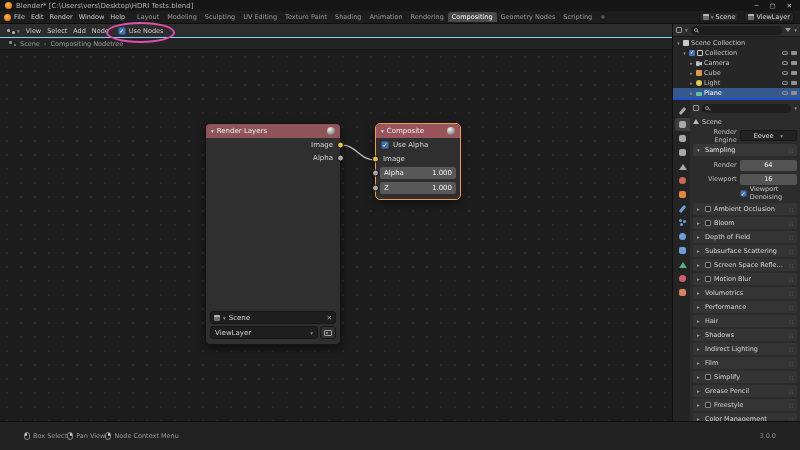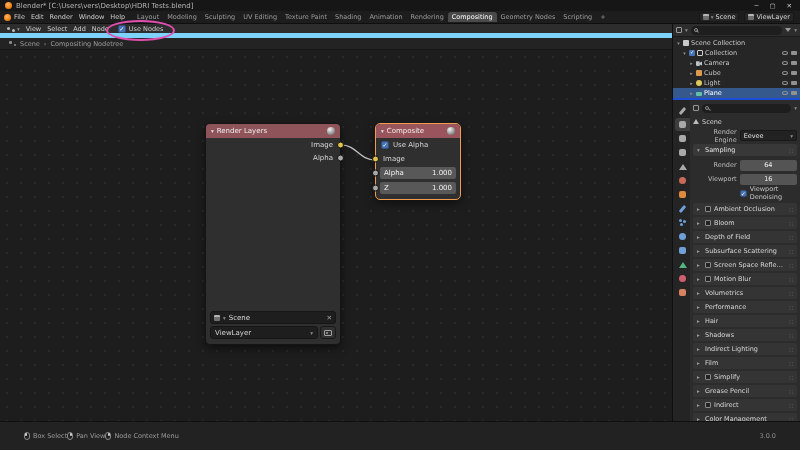--- a/index.html
+++ b/index.html
@@ -28,21 +28,21 @@
   .id-widget { display: flex; align-items: center; gap: 2px; background: #252525; border: 1px solid #171717; border-radius: 2px; padding: 0 3px; height: 10px; color: #d8d8d8; }
   .mini-icon { width: 6px; height: 6px; background: #8f8f8f; border-radius: 1px; flex: none; }
   .mini-icon.layers { background: linear-gradient(#b5b5b5 40%, #6f6f6f 40%); }
   .caret { color: #8a8a8a; font-size: 5.5px; }
 
   
   .main { flex: 1; display: flex; min-height: 0; }
   .left-editor { width: 672px; display: flex; flex-direction: column; min-width: 0; }
 
   
-  .comp-header { height: 14px; background: #2d2d2d; border-bottom: 5px solid #7dd3fc; display: flex; align-items: center; padding: 0 4px; font-size: 6.5px; color: #cecece; flex: none; }
+  .comp-header { height: 14px; background: #2d2d2d; border-bottom: 1px solid #7dd3fc; display: flex; align-items: center; padding: 0 4px; font-size: 6.5px; color: #cecece; flex: none; }
   .editor-type-btn { display: flex; align-items: center; gap: 2px; padding: 0 3px; }
   .node-editor-icon { width: 8px; height: 6px; position: relative; }
   .node-editor-icon::before { content: ""; position: absolute; left: 0; top: 1px; width: 3px; height: 3px; border-radius: 50%; background: #b9b9b9; }
   .node-editor-icon::after { content: ""; position: absolute; right: 0; bottom: 0; width: 3px; height: 3px; border-radius: 50%; background: #b9b9b9; }
   .use-nodes { display: flex; align-items: flex-end; gap: 3px; padding: 0 4px; position: relative; margin-left: 2px; }
   .checkbox { width: 8px; height: 8px; background: #4772b3; border: 1px solid #32507c; border-radius: 2px; color: #fff; font-size: 6px; line-height: 6px; text-align: center; flex: none; }
   .annotation-ellipse { position: absolute; left: -8px; top: -5px; width: calc(100% + 16px); height: 21px; border: 2px solid #e14fae; border-radius: 50%; pointer-events: none; z-index: 40; }
   .comp-header-right { margin-left: auto; display: flex; align-items: center; gap: 3px; }
   .backdrop-btn { background: #4772b3; border: 1px solid #32507c; color: #fff; border-radius: 2px; padding: 1px 5px; font-size: 6.5px; }
   .hdr-icon { width: 9px; height: 9px; background: #3a3a3a; border: 1px solid #4b4b4b; border-radius: 2px; }
@@ -135,21 +135,21 @@
   .c-dots { background: none; box-shadow: 0 0 0 1.5px transparent; position: relative; }
   .c-dots::before { content: ""; position: absolute; left: 0; top: 0; width: 3px; height: 3px; border-radius: 50%; background: #6f9fd8; box-shadow: 4px 1px 0 #6f9fd8, 1px 4px 0 #6f9fd8; }
 
   .props-content { flex: 1; display: flex; flex-direction: column; padding: 2px 3px; gap: 2px; overflow: hidden; min-width: 0; }
   .props-search-row { display: flex; gap: 3px; align-items: center; height: 12px; flex: none; }
   .props-ed-icon { width: 6px; height: 6px; border: 1px solid #9a9a9a; border-radius: 1px; flex: none; }
   .props-breadcrumb { display: flex; gap: 3px; align-items: center; height: 11px; color: #d2d2d2; flex: none; }
   .scene-glyph { width: 0; height: 0; border-left: 3px solid transparent; border-right: 3px solid transparent; border-bottom: 5px solid #b9b9b9; }
   .engine-row { display: flex; align-items: center; gap: 3px; height: 13px; flex: none; }
   .field-label { width: 42%; text-align: right; color: #bdbdbd; flex: none; }
-  .dropdown { flex: 1; background: #222222; border: 1px solid #181818; border-radius: 2px; height: 11px; display: flex; align-items: center; padding: 0 3px; color: #e2e2e2; }
+  .dropdown { flex: 1; background: #222222; border: 1px solid #181818; border-radius: 2px; height: 11px; display: flex; align-items: center; padding: 0 13px; color: #e2e2e2; }
   .dropdown .caret { margin-left: auto; }
   .panel-header { background: #383838; border-radius: 2px; height: 12px; display: flex; align-items: center; gap: 3px; padding: 0 4px; color: #e4e4e4; flex: none; }
   .drag-dots { margin-left: auto; color: #7f7f7f; font-size: 6px; }
   .panel-body { display: flex; flex-direction: column; gap: 2px; padding: 1px 0 2px; flex: none; }
   .prop-row { display: flex; align-items: center; gap: 3px; height: 12px; }
   .num-field { flex: 1; background: #545454; border-radius: 2px; height: 11px; display: flex; align-items: center; justify-content: center; color: #f2f2f2; }
   .check-row { display: flex; align-items: center; gap: 3px; height: 12px; padding-left: calc(42% + 3px); }
   .sections { display: flex; flex-direction: column; gap: 2px; flex: none; }
   .section-header { background: #343434; border-radius: 2px; height: 12px; display: flex; align-items: center; gap: 3px; padding: 0 4px; color: #d7d7d7; flex: none; }
   .sec-caret { color: #9a9a9a; font-size: 5.5px; width: 5px; flex: none; }
@@ -545,21 +545,21 @@
               <span class="drag-dots">∷</span>
             </div>
             <div class="section-header">
               <span class="sec-caret">▸</span>
               <span class="sec-label">Grease Pencil</span>
               <span class="drag-dots">∷</span>
             </div>
             <div class="section-header">
               <span class="sec-caret">▸</span>
               <span class="mini-check"></span>
-              <span class="sec-label">Indirect</span>
+              <span class="sec-label">Freestyle</span>
               <span class="drag-dots">∷</span>
             </div>
             <div class="section-header">
               <span class="sec-caret">▸</span>
               <span class="sec-label">Color Management</span>
               <span class="drag-dots">∷</span>
             </div>
           </div>
         </div>
       </div>

